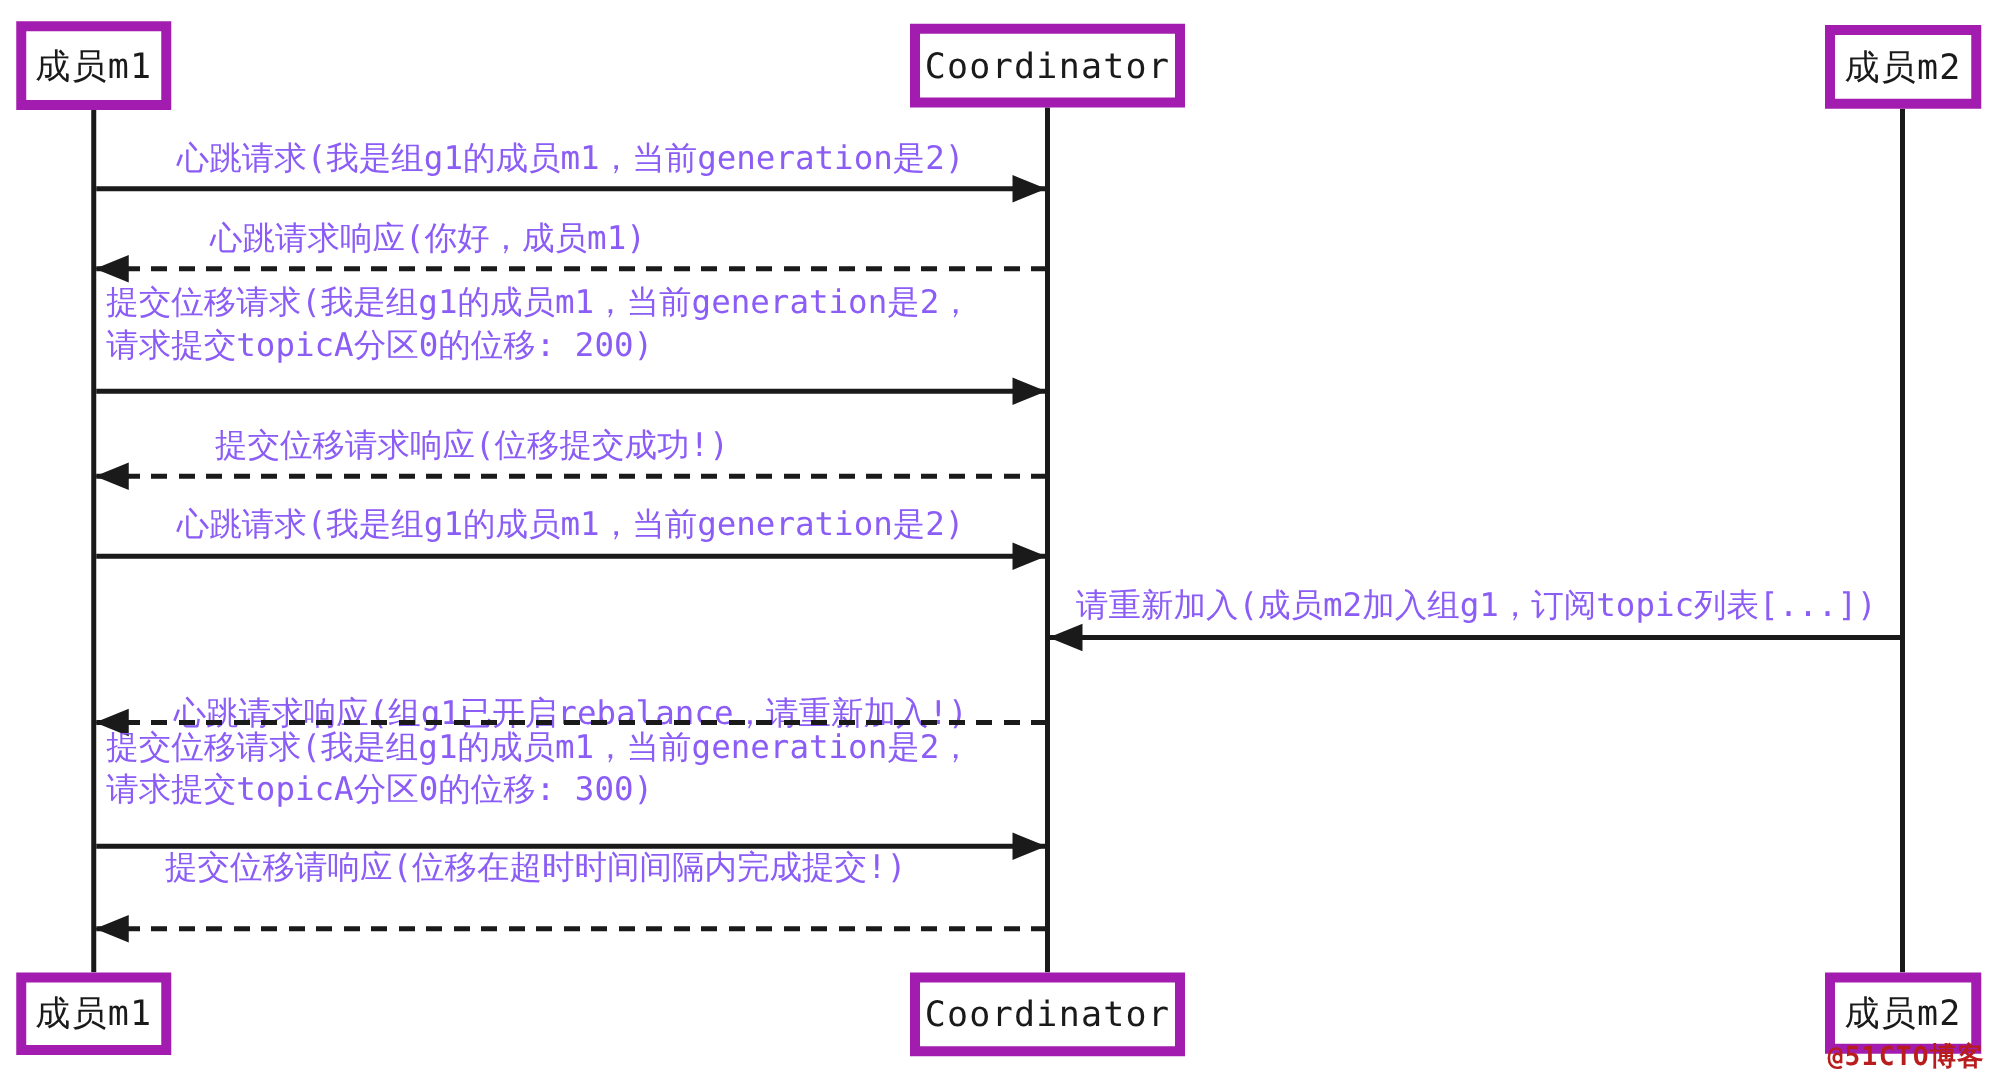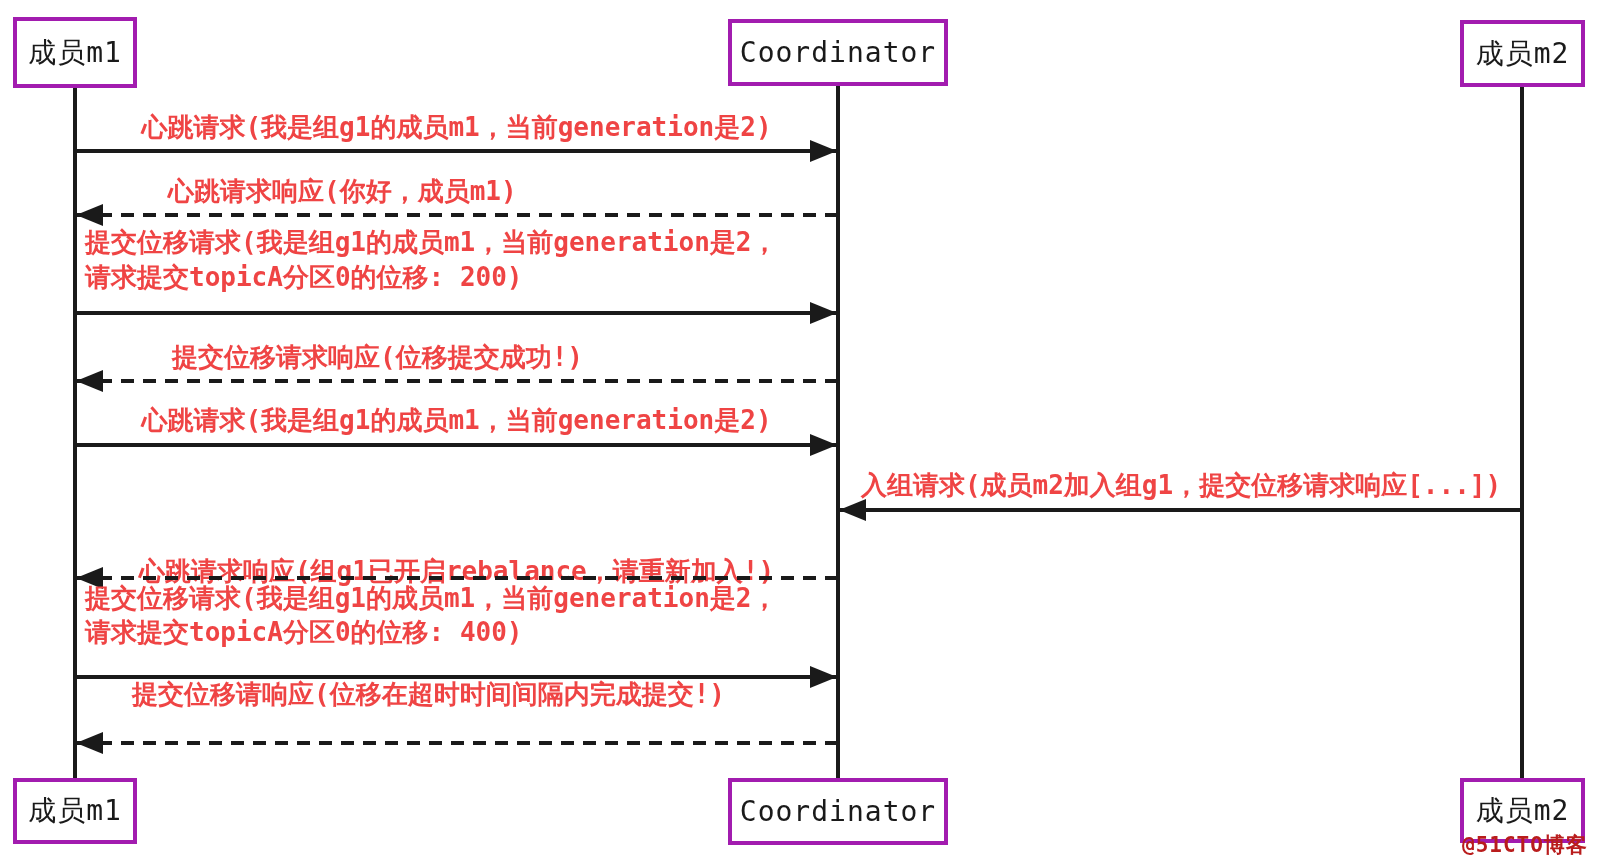--- a/index.html
+++ b/index.html
@@ -11,21 +11,21 @@
     position: relative;
     width: 1600px;
     height: 864px;
     background: #ffffff;
     font-family: "DejaVu Sans Mono", "Liberation Mono", monospace;
     color: #1a1a1a;
     overflow: hidden;
   }
   .actor-box {
     position: absolute;
-    border: 4px solid #a21caf;
+    border: 8px solid #a21caf;
     background: #ffffff;
     display: flex;
     align-items: center;
     justify-content: center;
     font-size: 28px;
     font-weight: 500;
     letter-spacing: 1px;
     box-sizing: border-box;
     z-index: 3;
   }
@@ -59,23 +59,22 @@
   }
   .arrowhead.left {
     left: -1px;
     border-right: 27px solid #1a1a1a;
   }
   .msg-label {
     position: absolute;
     font-size: 26px;
     line-height: 1.25;
     white-space: nowrap;
-    color: #ef4444;
+    color: #8b5cf6;
     z-index: 2;
-    font-weight: bold;
   }
   .msg-label.centered { text-align: center; }
   .watermark {
     position: absolute;
     font-size: 21px;
     font-weight: 600;
     color: #b91c1c;
     letter-spacing: 1px;
     z-index: 4;
   }
@@ -118,32 +117,32 @@
   <div class="msg-label" style="left:172px; top:341px;">提交位移请求响应(位移提交成功!)</div>
   <div class="mline dashed" style="left:77px; top:379px; width:759px;">
     <span class="arrowhead left"></span>
   </div>
 
   <div class="msg-label centered" style="left:77px; top:404px; width:759px;">心跳请求(我是组g1的成员m1，当前generation是2)</div>
   <div class="mline solid" style="left:77px; top:443px; width:759px;">
     <span class="arrowhead right"></span>
   </div>
 
-  <div class="msg-label centered" style="left:840px; top:469px; width:682px;">入组请求(成员m2加入组g1，提交位移请求响应[...])</div>
+  <div class="msg-label centered" style="left:840px; top:469px; width:682px;">请重新加入(成员m2加入组g1，订阅topic列表[...])</div>
   <div class="mline solid" style="left:840px; top:508px; width:682px;">
     <span class="arrowhead left"></span>
   </div>
 
   <div class="msg-label centered" style="left:77px; top:536px; width:759px;margin-top:19px;">心跳请求响应(组g1已开启rebalance，请重新加入!)</div>
   <div class="mline dashed" style="left:77px; top:576px; width:759px;">
     <span class="arrowhead left"></span>
   </div>
 
   <div class="msg-label" style="left:85px; top:582px;">提交位移请求(我是组g1的成员m1，当前generation是2，</div>
-  <div class="msg-label" style="left:85px; top:616px;">请求提交topicA分区0的位移: 400)</div>
+  <div class="msg-label" style="left:85px; top:616px;">请求提交topicA分区0的位移: 300)</div>
   <div class="mline solid" style="left:77px; top:675px; width:759px;">
     <span class="arrowhead right"></span>
   </div>
 
   <div class="msg-label" style="left:132px; top:678px;text-align:right;">提交位移请响应(位移在超时时间间隔内完成提交!)</div>
   <div class="mline dashed" style="left:77px; top:741px; width:759px;">
     <span class="arrowhead left"></span>
   </div>
 
   <div class="actor-box" style="left:13px; top:778px; width:124px; height:66px;">

